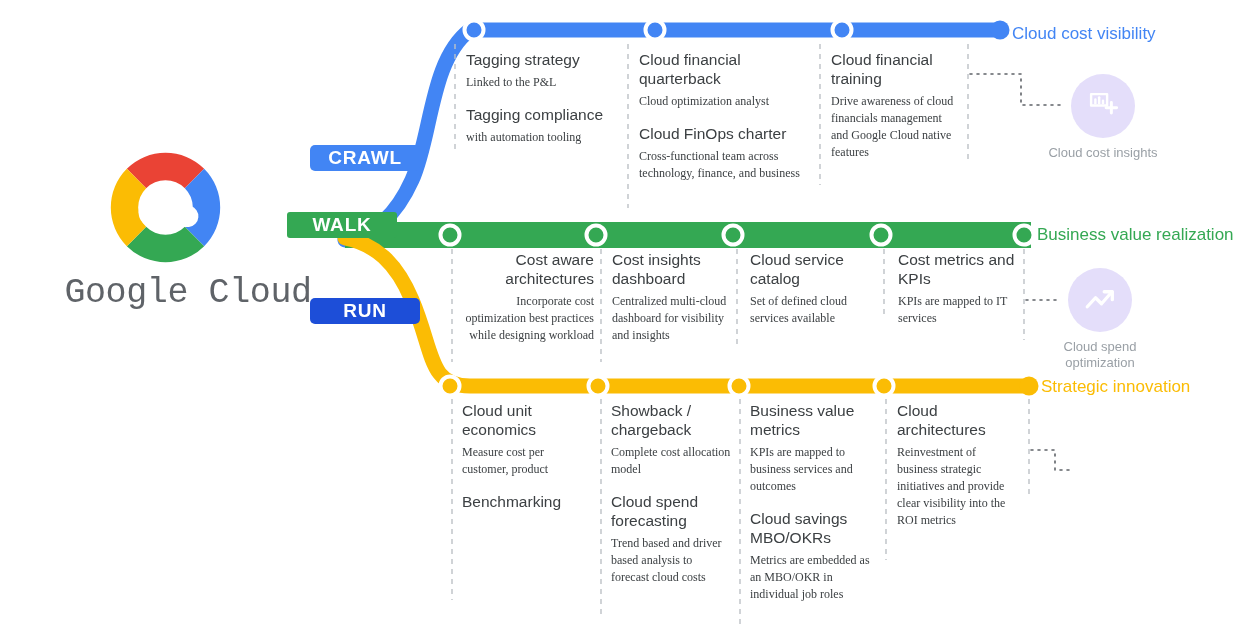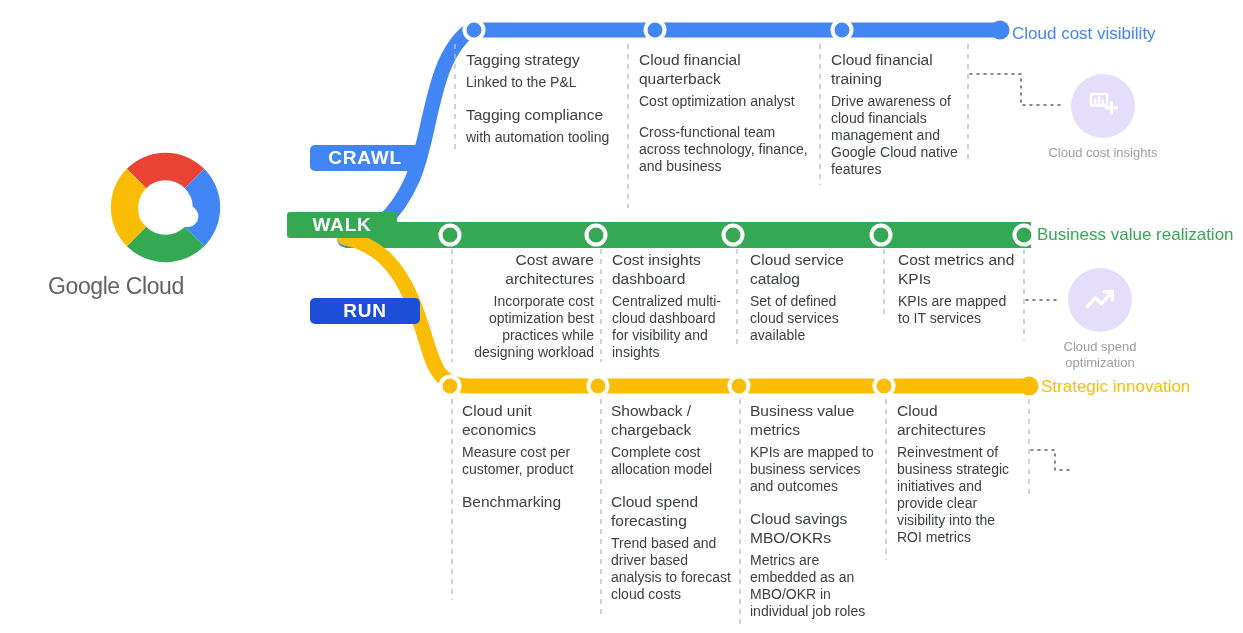--- a/index.html
+++ b/index.html
@@ -13,22 +13,22 @@
     position:relative;
   }
   #canvas{position:absolute;left:0;top:0;width:1243px;height:633px;}
   svg.tracks{position:absolute;left:0;top:0;width:1243px;height:633px;pointer-events:none;}
 
   
   #gc-logo{position:absolute;left:48px;top:145px;width:280px;height:170px;}
   #gc-logo .mark{position:absolute;left:55px;top:0;width:125px;height:125px;}
   #gc-logo .wordmark{
     position:absolute;left:0;top:128px;width:280px;
-    text-align:left;font-size:23px;color:#5f6368;
-    font-family:Liberation Sans, sans-serif;
+    text-align:center;font-size:35px;color:#5f6368;
+    font-family:Liberation Mono, monospace;
     letter-spacing:-0.4px;white-space:nowrap;
   }
 
   
   .stage-badge{
     position:absolute;
     color:#fff;font-weight:bold;font-size:19px;
     letter-spacing:0.8px;
     display:flex;align-items:center;justify-content:center;
     border-radius:5px;
@@ -49,22 +49,22 @@
 
   
   .col{position:absolute;}
   .item{margin-bottom:14px;}
   .item:last-child{margin-bottom:0;}
   .item-title{
     font-size:15.5px;line-height:19px;color:#3c4043;margin-bottom:5px;
     font-family:"Liberation Sans","DejaVu Sans",sans-serif;
   }
   .item-desc{
-    font-size:14px;line-height:17px;color:#3c4043;
-    font-family:Liberation Sans, sans-serif;
+    font-size:12px;line-height:17px;color:#3c4043;
+    font-family:Liberation Serif, serif;
   }
 
   
   .chip{position:absolute;width:110px;text-align:center;}
   .chip .disc{
     width:64px;height:64px;border-radius:50%;
     background:#e4defa;margin:0 auto;
     display:flex;align-items:center;justify-content:center;
   }
   .chip .cap{
@@ -154,23 +154,24 @@
     </div>
     <div class="item">
       <div class="item-title">Tagging compliance</div>
       <div class="item-desc">with automation tooling</div>
     </div>
   </div>
 
   <div class="col" style="left:639px;top:50px;width:172px;">
     <div class="item">
       <div class="item-title">Cloud financial quarterback</div>
-      <div class="item-desc">Cost optimization analyst</div>
-    </div>
-    <div class="item">
+      <div class="item-desc">Cloud optimization analyst</div>
+    </div>
+    <div class="item">
+      <div class="item-title">Cloud FinOps charter</div>
       <div class="item-desc">Cross-functional team across technology, finance, and business</div>
     </div>
   </div>
 
   <div class="col" style="left:831px;top:50px;width:128px;">
     <div class="item">
       <div class="item-title">Cloud financial training</div>
       <div class="item-desc">Drive awareness of cloud financials management and Google Cloud native features</div>
     </div>
   </div>

